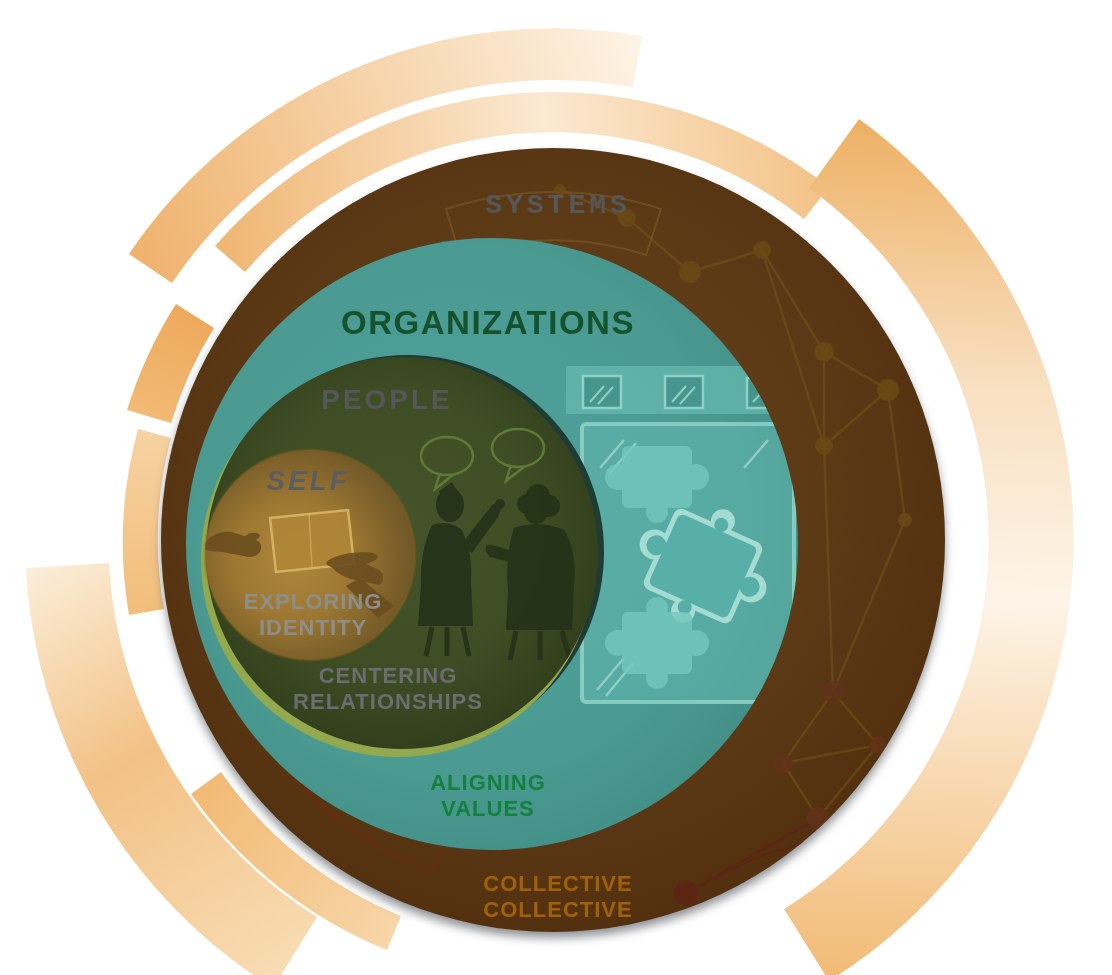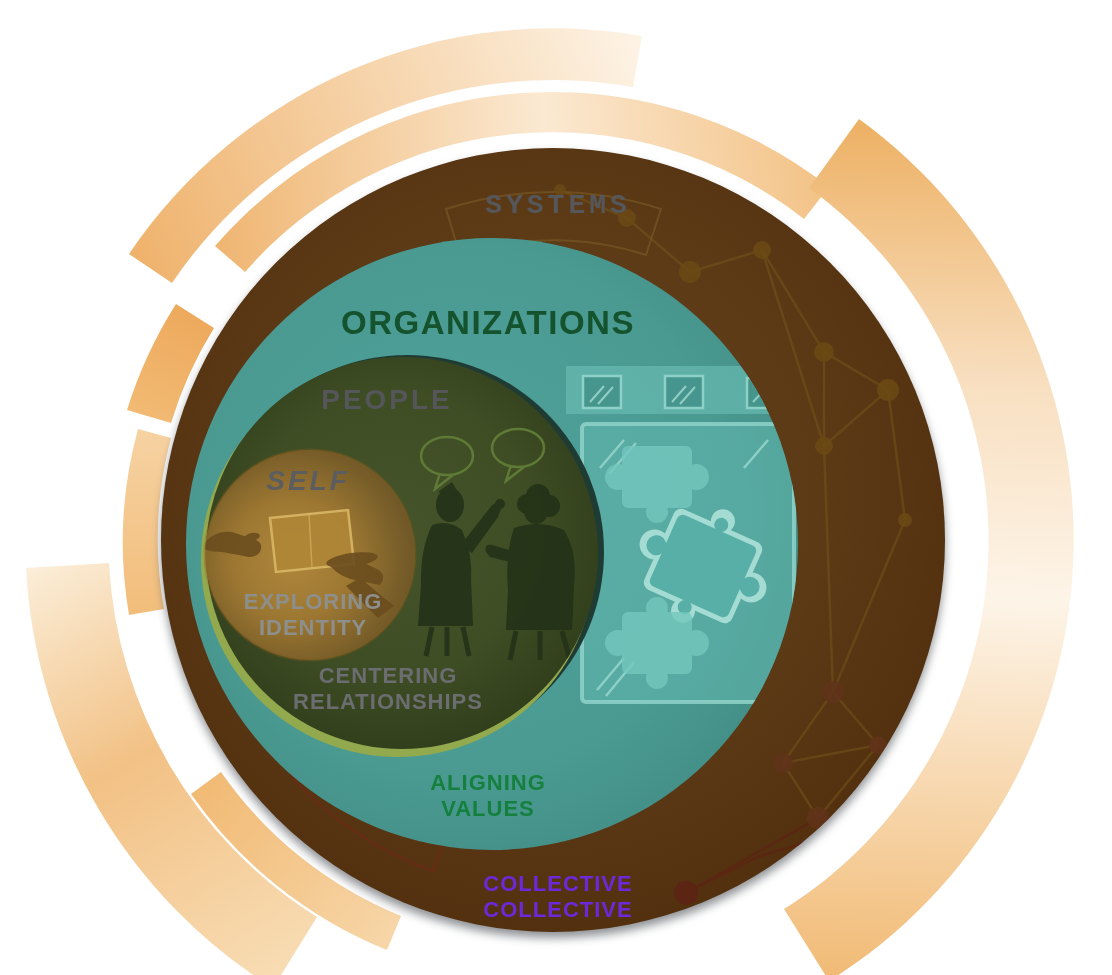--- a/index.html
+++ b/index.html
@@ -21,21 +21,21 @@
     user-select:none;
   }
   .lbl span{display:block;}
   .lbl-systems{font-size:28px;letter-spacing:4px;color:#55575b;}
   .lbl-organizations{font-size:33px;letter-spacing:1.5px;color:#14532d;margin-top:12px;}
   .lbl-people{font-size:28px;letter-spacing:3px;color:#54565a;}
   .lbl-self{font-size:28px;letter-spacing:3px;color:#5b5d60;}
   .lbl-exploring{font-size:22px;letter-spacing:1px;color:#8d8f8d;}
   .lbl-centering{font-size:22px;letter-spacing:1px;color:#6b6d70;}
   .lbl-aligning{font-size:22px;letter-spacing:1px;color:#15803d;}
-  .lbl-collective{font-size:22px;letter-spacing:1px;color:#6d28d9;}
+  .lbl-collective{font-size:22px;letter-spacing:1px;color:#a16207;}
 </style>
 </head>
 <body>
 
 <div class="stage">
 
 <svg width="1112" height="975" viewBox="0 0 1112 975">
   <defs>
     <radialGradient id="gradBrown" cx="48%" cy="44%" r="60%">
       <stop offset="0%" stop-color="#664320"></stop>

